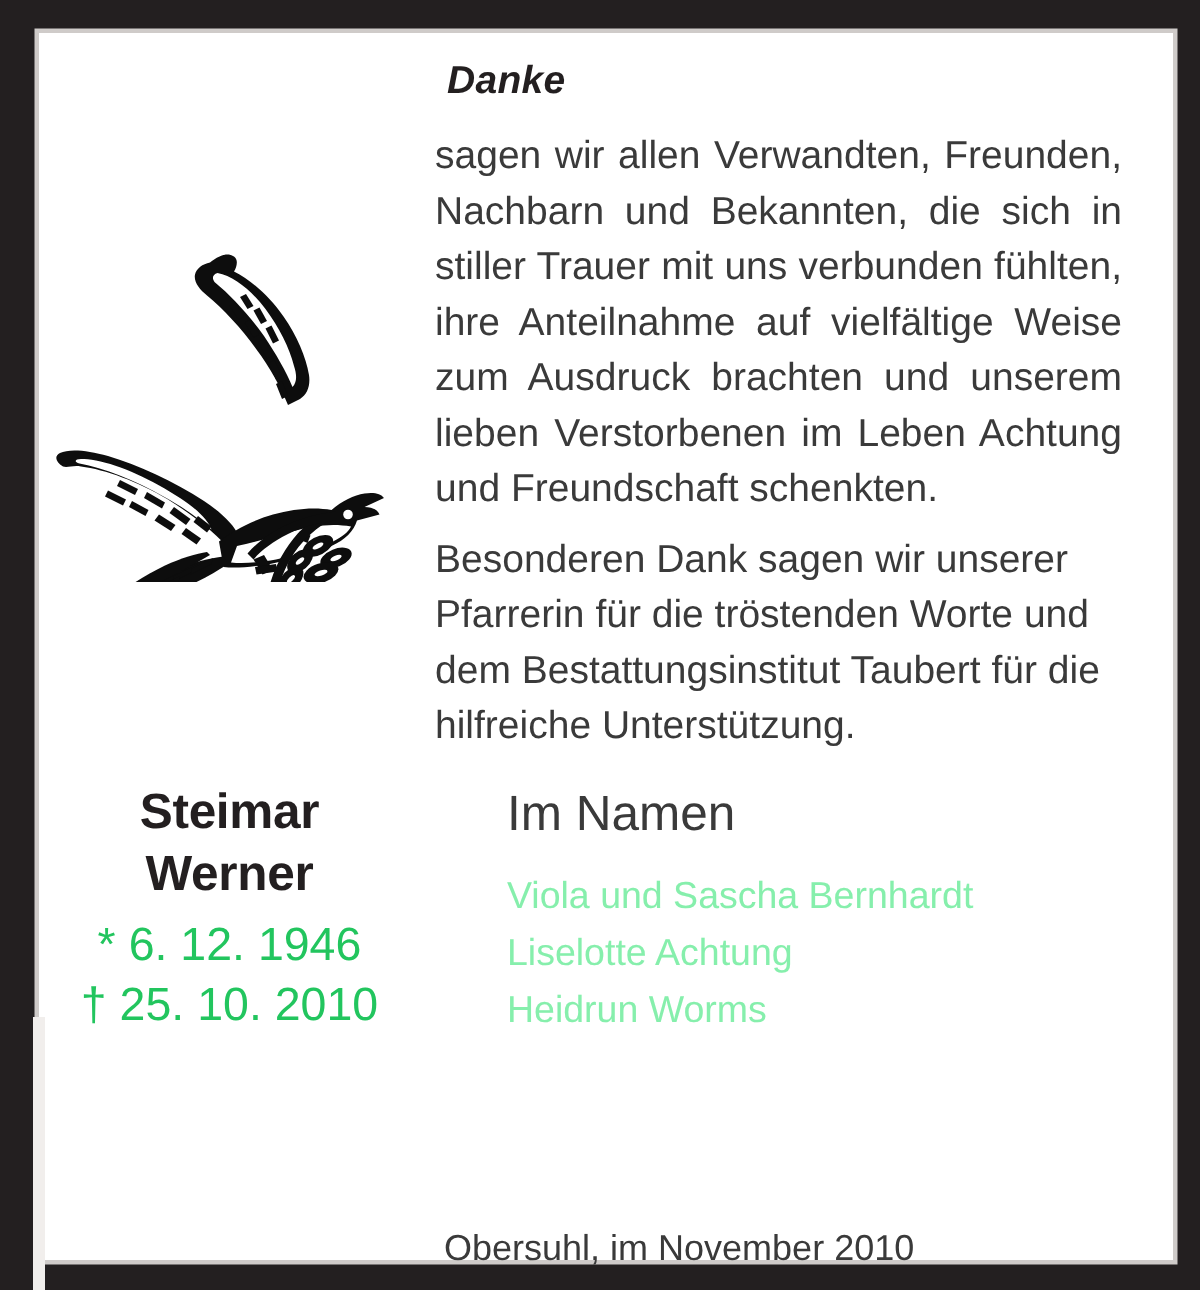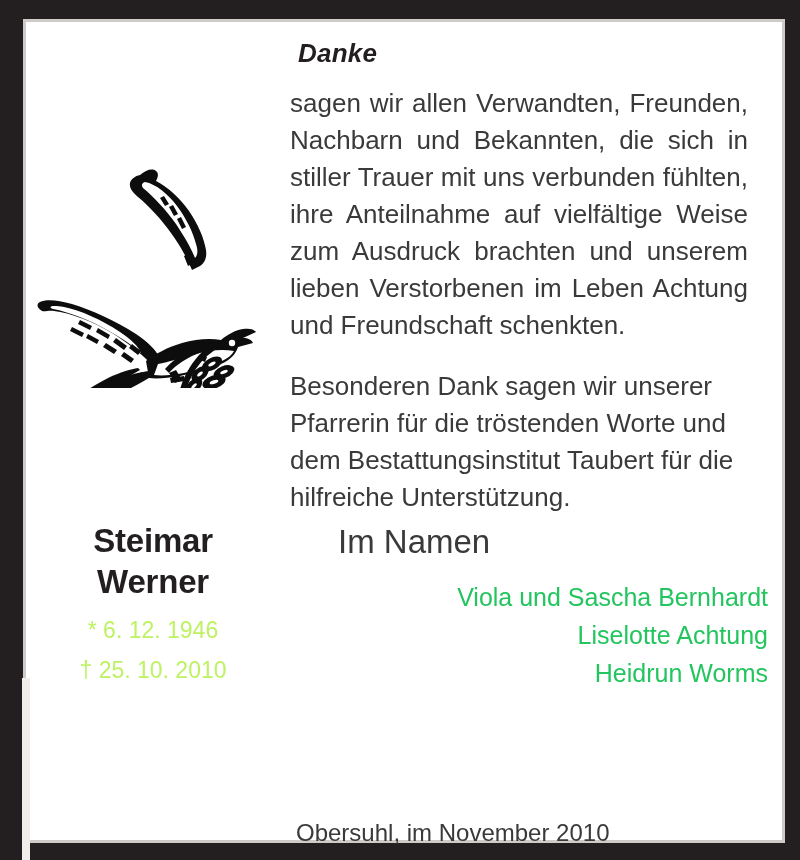--- a/index.html
+++ b/index.html
@@ -87,64 +87,63 @@
     color: #231f20;
   }
   .thanks-para {
     font-size: 26px;
     line-height: 37px;
     text-align: justify;
     text-justify: inter-word;
     margin: 0;
     color: #3a3a3a;
   }
-  .thanks-para + .thanks-para { margin-top: 24px; }
+  .thanks-para + .thanks-para { margin-top: 10px; }
   .thanks-para:last-child { text-align: left; }
 
   
   .deceased {
     position: absolute;
     left: 24px;
     top: 520px;
     width: 258px;
     text-align: center;
   }
   .deceased-name {
     font-size: 33px;
     font-weight: bold;
     line-height: 41px;
     color: #231f20;
     letter-spacing: -0.2px;
   }
   .deceased-dates {
     margin-top: 10px;
-    font-size: 23px;
+    font-size: 31px;
     line-height: 36px;
-    color: #bef264;
+    color: #22c55e;
     white-space: nowrap;
   }
 
   
   .survivors {
     position: absolute;
     left: 338px;
     top: 524px;
     width: 430px;
   }
   .survivors-intro {
     font-size: 33px;
     line-height: 36px;
     color: #3a3a3a;
   }
   .survivors-list {
     margin-top: 18px;
     font-size: 25px;
     line-height: 38px;
-    color: #22c55e;
-    text-align: right;
+    color: #86efac;
   }
 
   
   .place-date {
     position: absolute;
     left: 296px;
     top: 818px;
     font-size: 24px;
     line-height: 30px;
     color: #3a3a3a;

